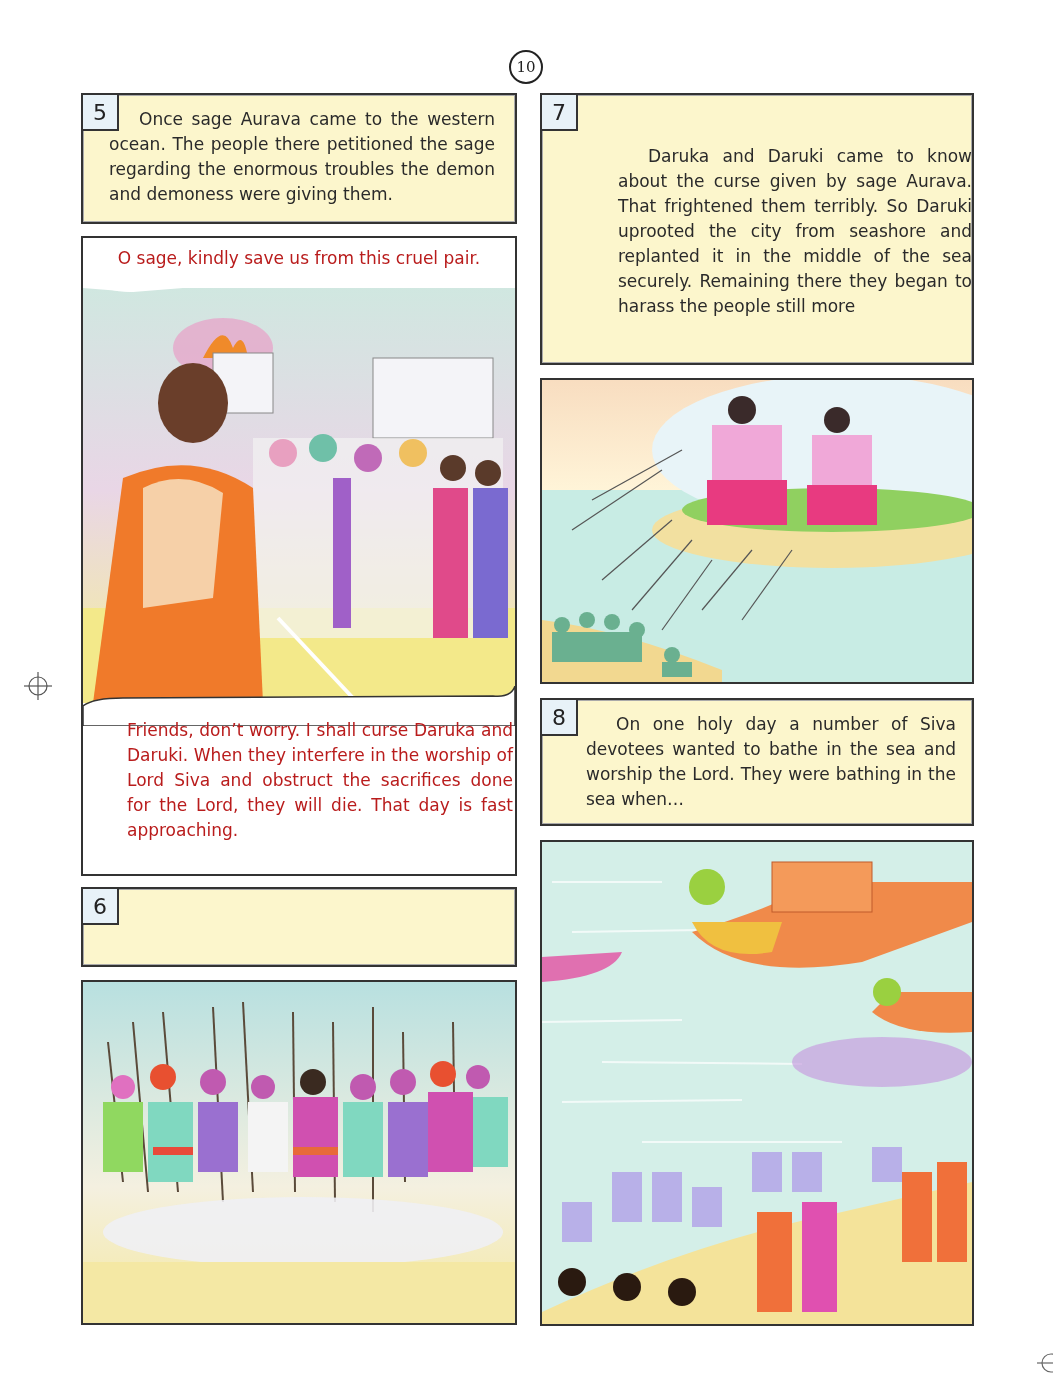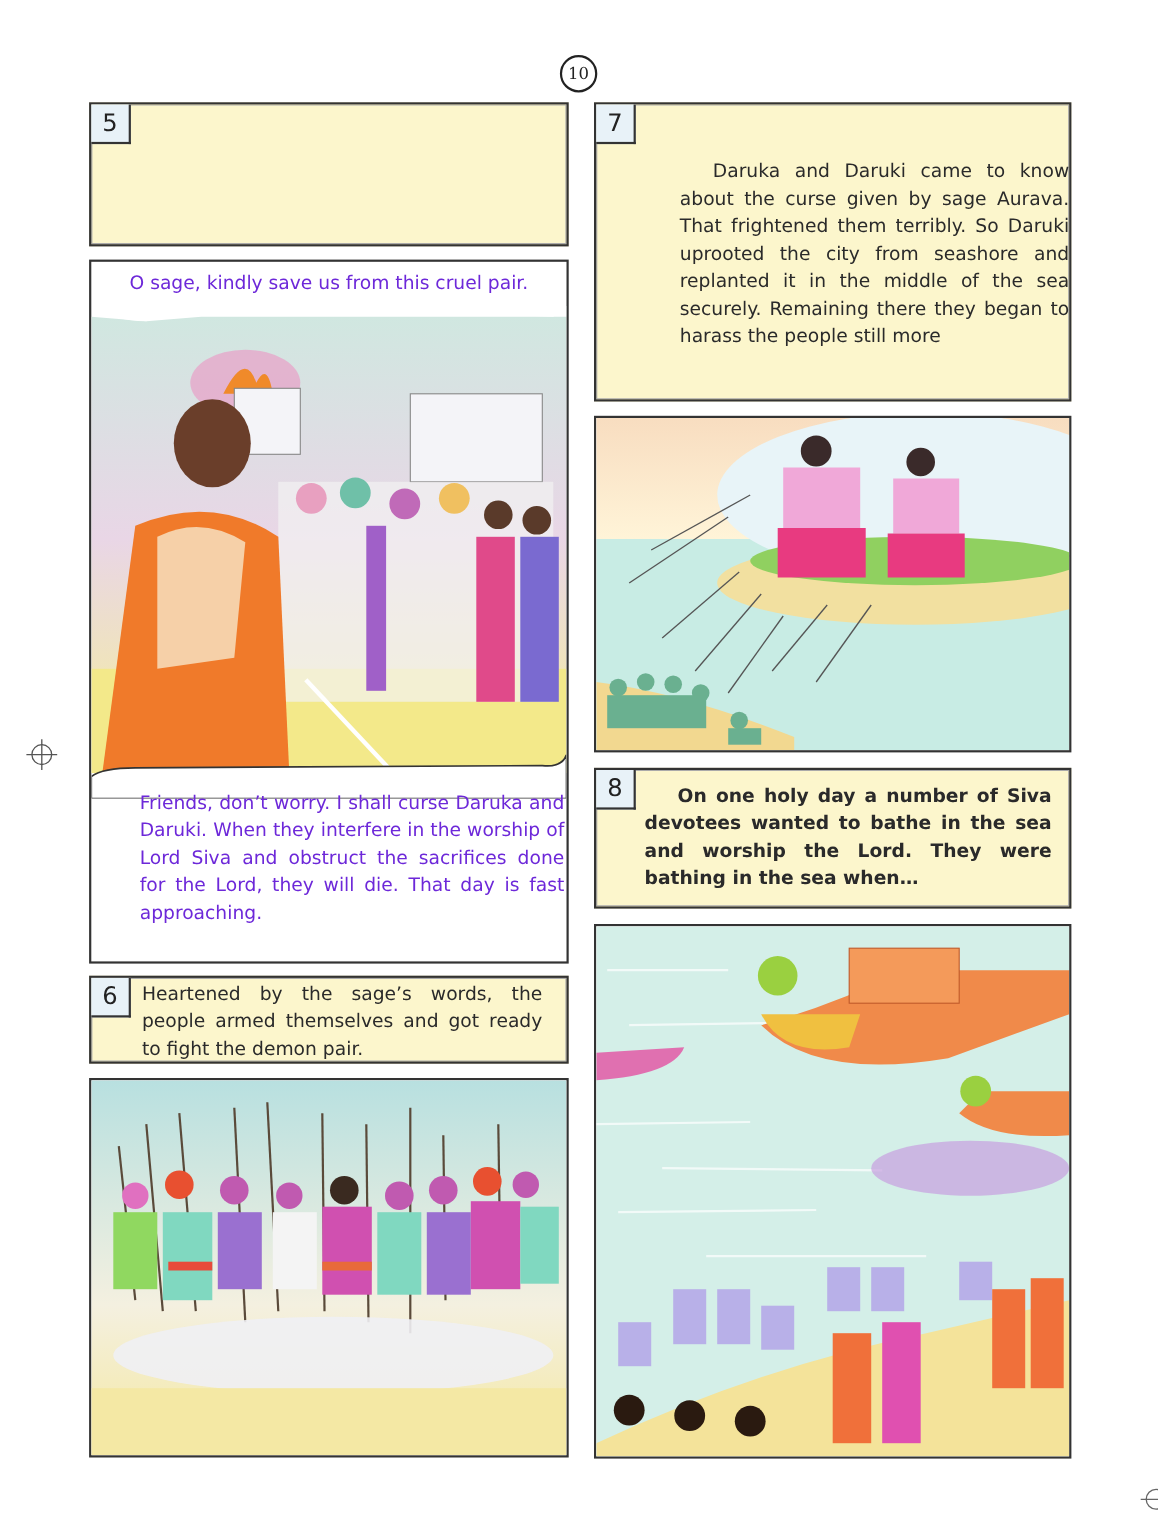--- a/index.html
+++ b/index.html
@@ -9,21 +9,21 @@
   .page-num { left: 509px; top: 50px; width: 34px; height: 34px; border: 2px solid #222;
               border-radius: 50%; display: flex; align-items: center; justify-content: center;
               font-family: "DejaVu Serif", serif; font-size: 15px; }
   .caption { background: #fcf6cc; border: 2px solid #333; box-shadow: 0 0 0 1px #aaa inset; }
   .badge { position: absolute; left: 0; top: 0; width: 34px; height: 34px; background: #e8f2f8;
            border-right: 2px solid #333; border-bottom: 2px solid #333;
            display: flex; align-items: center; justify-content: center; font-size: 22px; }
   .cap-text { position: absolute; font-size: 17px; line-height: 25px; text-align: justify; color: #2a2a2a; }
   .indent { text-indent: 30px; }
   .panel { border: 2px solid #333; overflow: hidden; background: #fff; }
-  .speech { position: absolute; font-size: 17px; line-height: 25px; color: #6d28d9; }
+  .speech { position: absolute; font-size: 17px; line-height: 25px; color: #b91c1c; }
   .reg { position: absolute; }
   svg { display: block; }
 </style>
 </head>
 <body>
 
 <div class="abs page-num">
   <span>10</span>
 </div>
 
@@ -38,20 +38,21 @@
   <svg width="32" height="32" viewBox="0 0 32 32">
       <circle cx="16" cy="16" r="9" fill="none" stroke="#666" stroke-width="1.2"></circle>
       <line x1="2" y1="16" x2="30" y2="16" stroke="#666" stroke-width="1.2"></line>
     </svg>
 </div>
 
 <div class="abs caption" style="left:81px;top:93px;width:436px;height:131px;">
   <div class="badge">
       <span>5</span>
     </div>
+  <div class="cap-text indent" style="left:26px;top:12px;width:386px;">Once sage Aurava came to the western ocean. The people there petitioned the sage regarding the enormous troubles the demon and demoness were giving them.</div>
 </div>
 
 <div class="abs panel" style="left:81px;top:236px;width:436px;height:640px;">
   <div class="speech" style="left:0;top:8px;width:432px;text-align:center;">O sage, kindly save us from this cruel pair.</div>
   <svg class="abs" style="left:0;top:40px;" width="432" height="425" viewBox="0 0 432 425">
     <defs>
       <linearGradient id="sky5" x1="0" y1="0" x2="0" y2="1">
         <stop offset="0" stop-color="#cfe8e0"></stop>
           <stop offset="0.5" stop-color="#e9d6e6"></stop>
           <stop offset="1" stop-color="#f5ef9a"></stop>
@@ -86,21 +87,20 @@
   <svg class="abs" style="left:0;top:448px;" width="432" height="40" viewBox="0 0 432 40">
     <path d="M0 40 L0 20 Q10 12 40 12 L410 10 Q428 12 432 0 L432 40 Z" fill="#fff" stroke="#333" stroke-width="1.5"></path>
   </svg>
   <div class="speech" style="left:24px;top:480px;width:386px;text-align:justify;margin-left:20px;">Friends, don’t worry. I shall curse Daruka and Daruki. When they interfere in the worship of Lord Siva and obstruct the sacrifices done for the Lord, they will die. That day is fast approaching.</div>
 </div>
 
 <div class="abs caption" style="left:81px;top:887px;width:436px;height:80px;">
   <div class="badge">
       <span>6</span>
     </div>
-  <div class="cap-text" style="left:46px;top:3px;width:364px;">Heartened by the sage’s words, the people armed themselves and got ready to fight the demon pair.</div>
 </div>
 
 <div class="abs panel" style="left:81px;top:980px;width:436px;height:345px;">
   <svg width="432" height="341" viewBox="0 0 432 341">
     <defs>
       <linearGradient id="sky6" x1="0" y1="0" x2="0" y2="1">
         <stop offset="0" stop-color="#b8e0e0"></stop>
           <stop offset="0.6" stop-color="#f4f0e0"></stop>
           <stop offset="1" stop-color="#f4e8a0"></stop>
       </linearGradient>
@@ -190,21 +190,21 @@
       <rect x="10" y="252" width="90" height="30"></rect>
         <rect x="120" y="282" width="30" height="15"></rect>
     </g>
   </svg>
 </div>
 
 <div class="abs caption" style="left:540px;top:698px;width:434px;height:128px;">
   <div class="badge">
       <span>8</span>
     </div>
-  <div class="cap-text indent" style="left:44px;top:12px;width:370px;font-weight:bold;">On one holy day a number of Siva devotees wanted to bathe in the sea and worship the Lord. They were bathing in the sea when…</div>
+  <div class="cap-text indent" style="left:44px;top:12px;width:370px;">On one holy day a number of Siva devotees wanted to bathe in the sea and worship the Lord. They were bathing in the sea when…</div>
 </div>
 
 <div class="abs panel" style="left:540px;top:840px;width:434px;height:486px;">
   <svg width="430" height="482" viewBox="0 0 430 482">
     <rect width="430" height="482" fill="#d4efe8"></rect>
     <g stroke="#fff" stroke-width="2" opacity="0.7">
       <line x1="10" y1="40" x2="120" y2="40"></line>
         <line x1="30" y1="90" x2="160" y2="88"></line>
       <line x1="0" y1="180" x2="140" y2="178"></line>
         <line x1="60" y1="220" x2="260" y2="222"></line>

